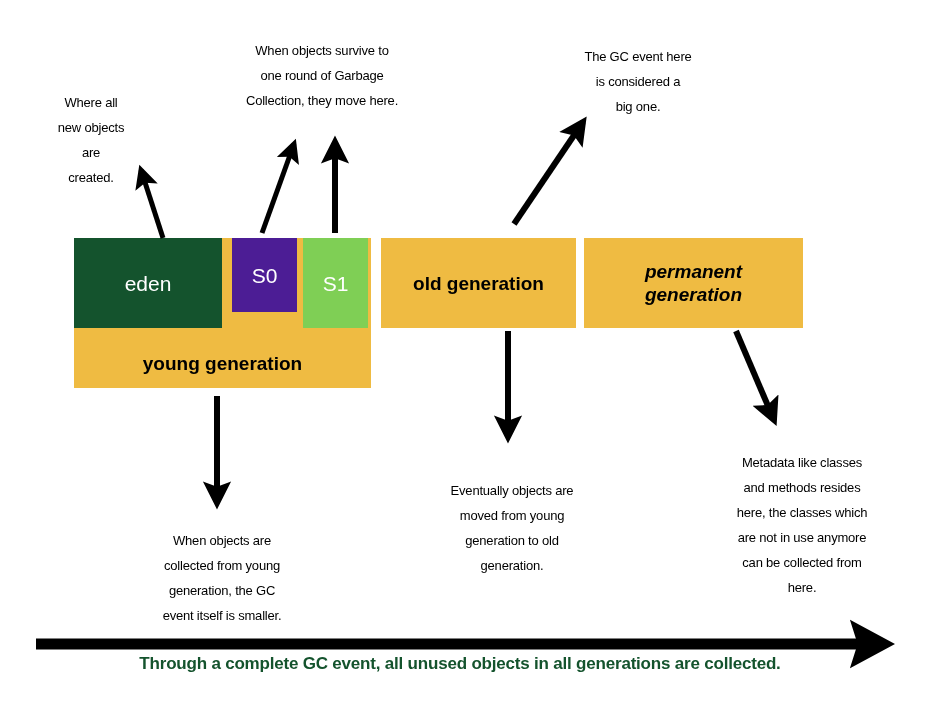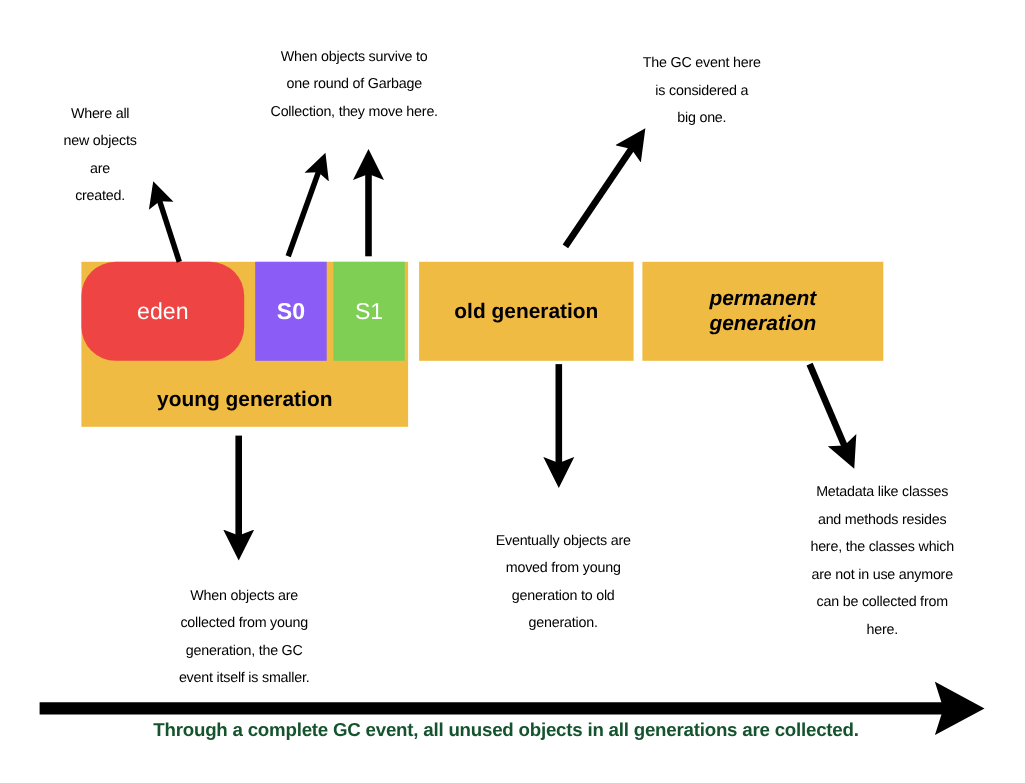--- a/index.html
+++ b/index.html
@@ -95,34 +95,34 @@
   <div class="note" style="left:96px; top:528px; width:252px;">When objects are
 collected from young
 generation, the GC
 event itself is smaller.</div>
 
   <div class="note" style="left:392px; top:460px; width:240px;margin-top:18px;">Eventually objects are
 moved from young
 generation to old
 generation.</div>
 
-  <div class="note" style="left:688px; top:434px; width:228px;">Metadata like classes
+  <div class="note" style="left:688px; top:450px; width:228px;">Metadata like classes
 and methods resides
 here, the classes which
 are not in use anymore
 can be collected from
 here.</div>
 
   <div class="region" style="left:74px; top:238px; width:297px; height:150px; background:#efbb42;">
   </div>
   <div class="region region-label-dark" style="left:74px; top:338px; width:297px; height:50px;">young generation</div>
 
-  <div class="region region-label-light" style="left:74px; top:238px; width:148px; height:90px; background:#ef4444;border-radius:31px;">eden</div>
+  <div class="region region-label-light" style="left:74px; top:238px; width:148px; height:90px; background:#14532d;">eden</div>
 
-  <div class="region region-label-light" style="left:232px; top:238px; width:65px; height:90px; background:#8b5cf6;font-weight:bold;">S0</div>
+  <div class="region region-label-light" style="left:232px; top:238px; width:65px; height:74px; background:#4c1d95;">S0</div>
 
   <div class="region region-label-light" style="left:303px; top:238px; width:65px; height:90px; background:#7fcf55;">S1</div>
 
   <div class="region region-label-dark" style="left:381px; top:238px; width:195px; height:90px; background:#efbb42;">old generation</div>
 
   <div class="region region-label-dark" style="left:584px; top:238px; width:219px; height:90px; background:#efbb42;font-style:italic;">permanent
 generation</div>
 
   <svg id="arrows" viewBox="0 0 932 712" xmlns="http://www.w3.org/2000/svg">
     <defs>

